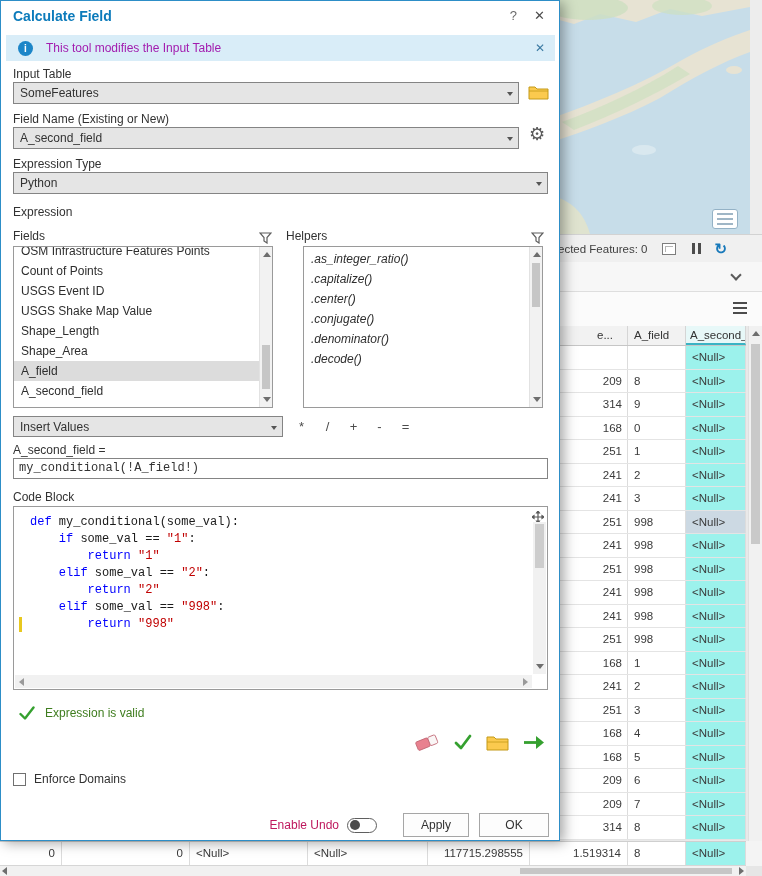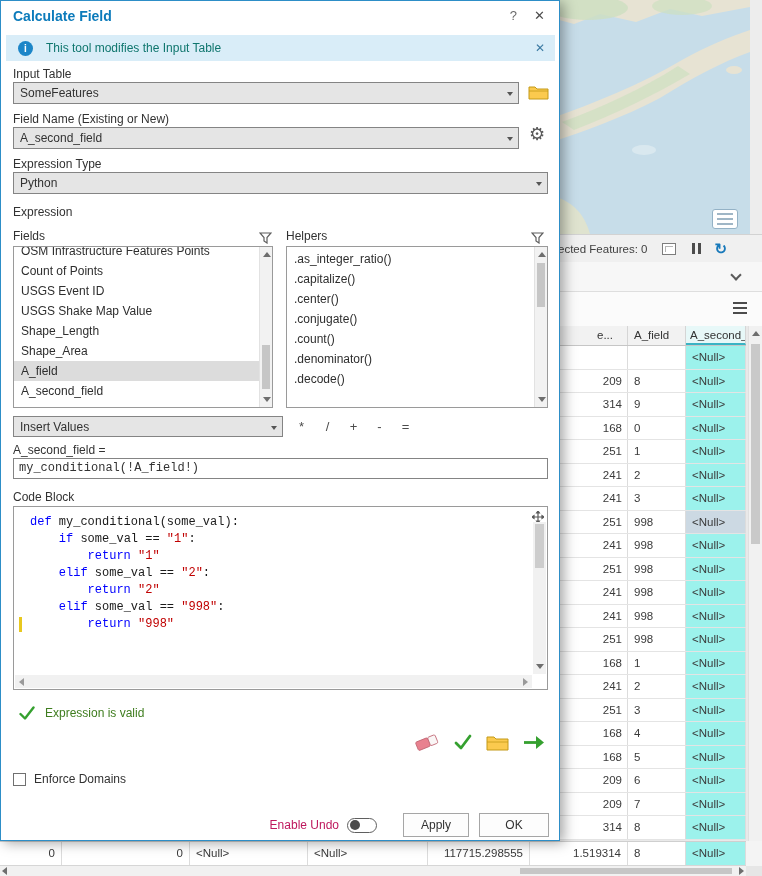--- a/index.html
+++ b/index.html
@@ -56,42 +56,42 @@
   #sb-corner{position:absolute;left:746px;top:25px;width:16px;height:10px;background:#e6e6e6;}
 
   
   #dialog{position:absolute;left:0;top:0;width:560px;height:841px;background:#fff;border:1px solid #2d8ec7;box-shadow:4px 2px 12px rgba(0,0,0,.35);z-index:10;}
   #titlebar{position:absolute;left:0;top:0;right:0;height:30px;}
   #dlg-title{position:absolute;left:12px;top:7px;font-size:14px;font-weight:bold;color:#0c7bbb;}
   #help-btn{position:absolute;right:42px;top:7px;font-size:13px;color:#6b6b6b;cursor:default;}
   #close-btn{position:absolute;right:14px;top:7px;font-size:13px;color:#4c4c4c;}
   #banner{position:absolute;left:5px;top:34px;width:549px;height:26px;background:#d9edf8;display:flex;align-items:center;}
   #info-icon{width:15px;height:15px;border-radius:50%;background:#1c86c8;color:#fff;font-size:10px;font-weight:bold;text-align:center;line-height:15px;margin-left:12px;}
-  #banner-text{margin-left:13px;font-size:12px;color:#0f766e;text-align:right;}
+  #banner-text{margin-left:13px;font-size:12px;color:#a21caf;text-align:right;}
   #banner-close{margin-left:auto;margin-right:10px;font-size:12px;color:#3d7ba3;}
   .lbl{position:absolute;font-size:12px;color:#323232;white-space:nowrap;}
   .combo{position:absolute;height:22px;background:#e5e5e5;border:1px solid #848484;font-size:12px;line-height:20px;padding:0 18px 0 6px;white-space:nowrap;overflow:hidden;}
   .combo .arr{position:absolute;right:5px;top:9px;width:0;height:0;border-left:3.5px solid transparent;border-right:3.5px solid transparent;border-top:4.5px solid #555;}
   #combo-input-table{left:12px;top:81px;width:506px;}
   #folder1{position:absolute;left:527px;top:83px;}
   #combo-field-name{left:12px;top:126px;width:506px;}
   #gear-icon{position:absolute;left:528px;top:124px;font-size:18px;color:#5a5a5a;line-height:1;}
   #combo-expr-type{left:12px;top:171px;width:535px;}
   #lbl-input-table{left:12px;top:66px;}
   #lbl-field-name{left:12px;top:111px;}
   #lbl-expr-type{left:12px;top:156px;}
   #lbl-expression{left:12px;top:204px;}
   #lbl-fields{left:12px;top:228px;}
   #lbl-helpers{left:285px;top:228px;}
   .funnel{position:absolute;}
   #funnel-fields{left:258px;top:229px;}
   #funnel-helpers{left:530px;top:229px;}
   .list-panel{position:absolute;top:245px;height:162px;border:1px solid #9a9a9a;background:#fff;overflow:hidden;}
   #fields-panel{left:12px;width:260px;}
-  #helpers-panel{left:285px;width:262px;}
+  #helpers-panel{left:302px;width:240px;font-style:italic;}
   .list-inner{position:absolute;left:0;right:13px;top:-6px;}
   #helpers-panel .list-inner{top:2px;}
   .list-item{height:20px;line-height:20px;font-size:12px;padding-left:7px;white-space:nowrap;overflow:hidden;color:#2e2e2e;}
   .list-item.sel{background:#dcdcdc;}
   .panel-vsb{position:absolute;right:0;top:0;bottom:0;width:13px;background:#f2f2f2;border-left:1px solid #e2e2e2;}
   .panel-vsb .thumb{position:absolute;left:2px;right:2px;background:#c6c6c6;}
   #fields-panel .thumb{top:98px;height:44px;}
   #helpers-panel .thumb{top:16px;height:44px;}
   #insert-combo{left:12px;top:415px;width:270px;height:21px;}
   #ops{position:absolute;left:296px;top:415px;height:21px;display:flex;gap:17px;align-items:center;font-size:13px;color:#4c4c4c;}
@@ -382,21 +382,20 @@
         <span class="sb-arrow sb-dn"></span>
       </div>
     </div>
 
     <div class="list-panel" id="helpers-panel">
       <div class="list-inner">
           <div class="list-item">.as_integer_ratio()</div>
           <div class="list-item">.capitalize()</div>
           <div class="list-item">.center()</div>
           <div class="list-item">.conjugate()</div>
-          <div class="list-item">.count()</div>
           <div class="list-item">.denominator()</div>
           <div class="list-item">.decode()</div>
         </div>
       <div class="panel-vsb">
         <span class="sb-arrow sb-up"></span>
         <div class="thumb"></div>
         <span class="sb-arrow sb-dn"></span>
       </div>
     </div>
 

